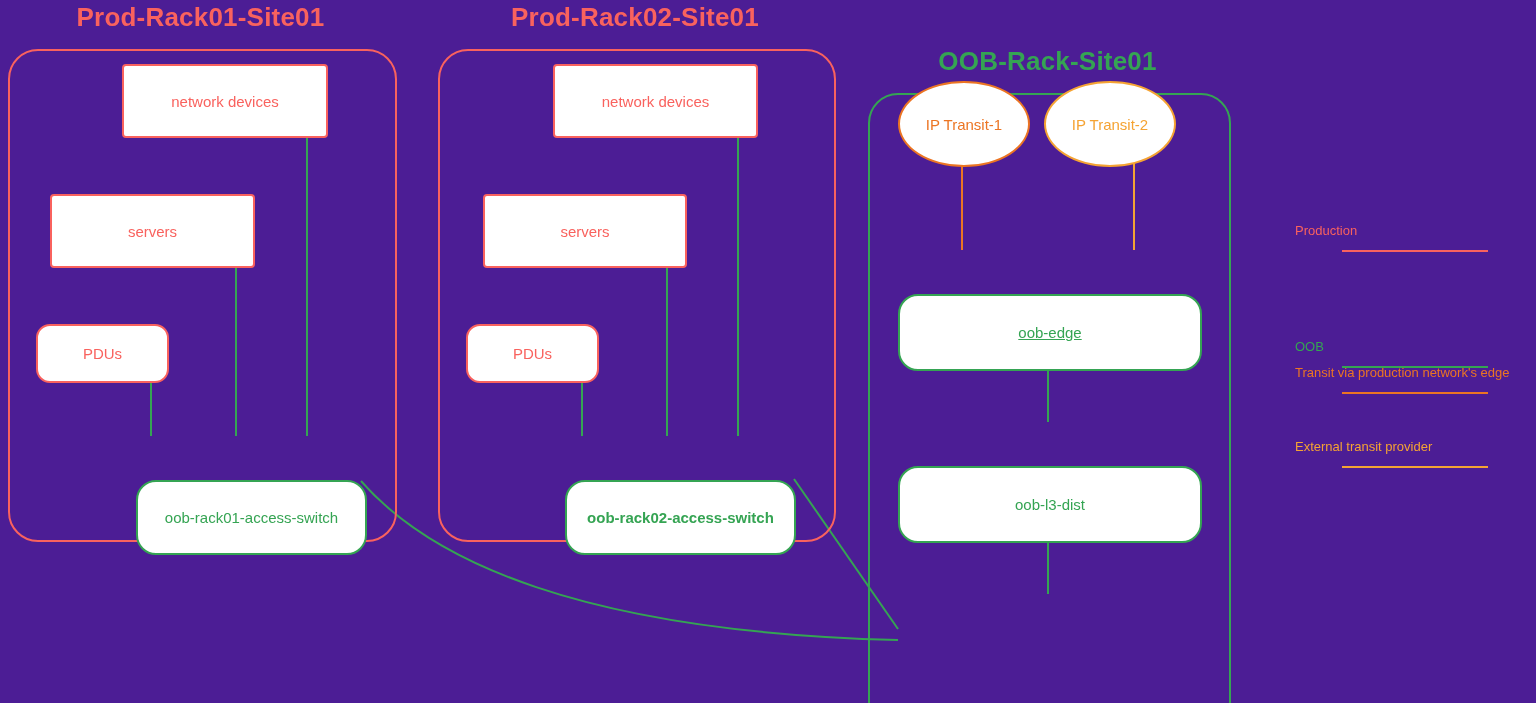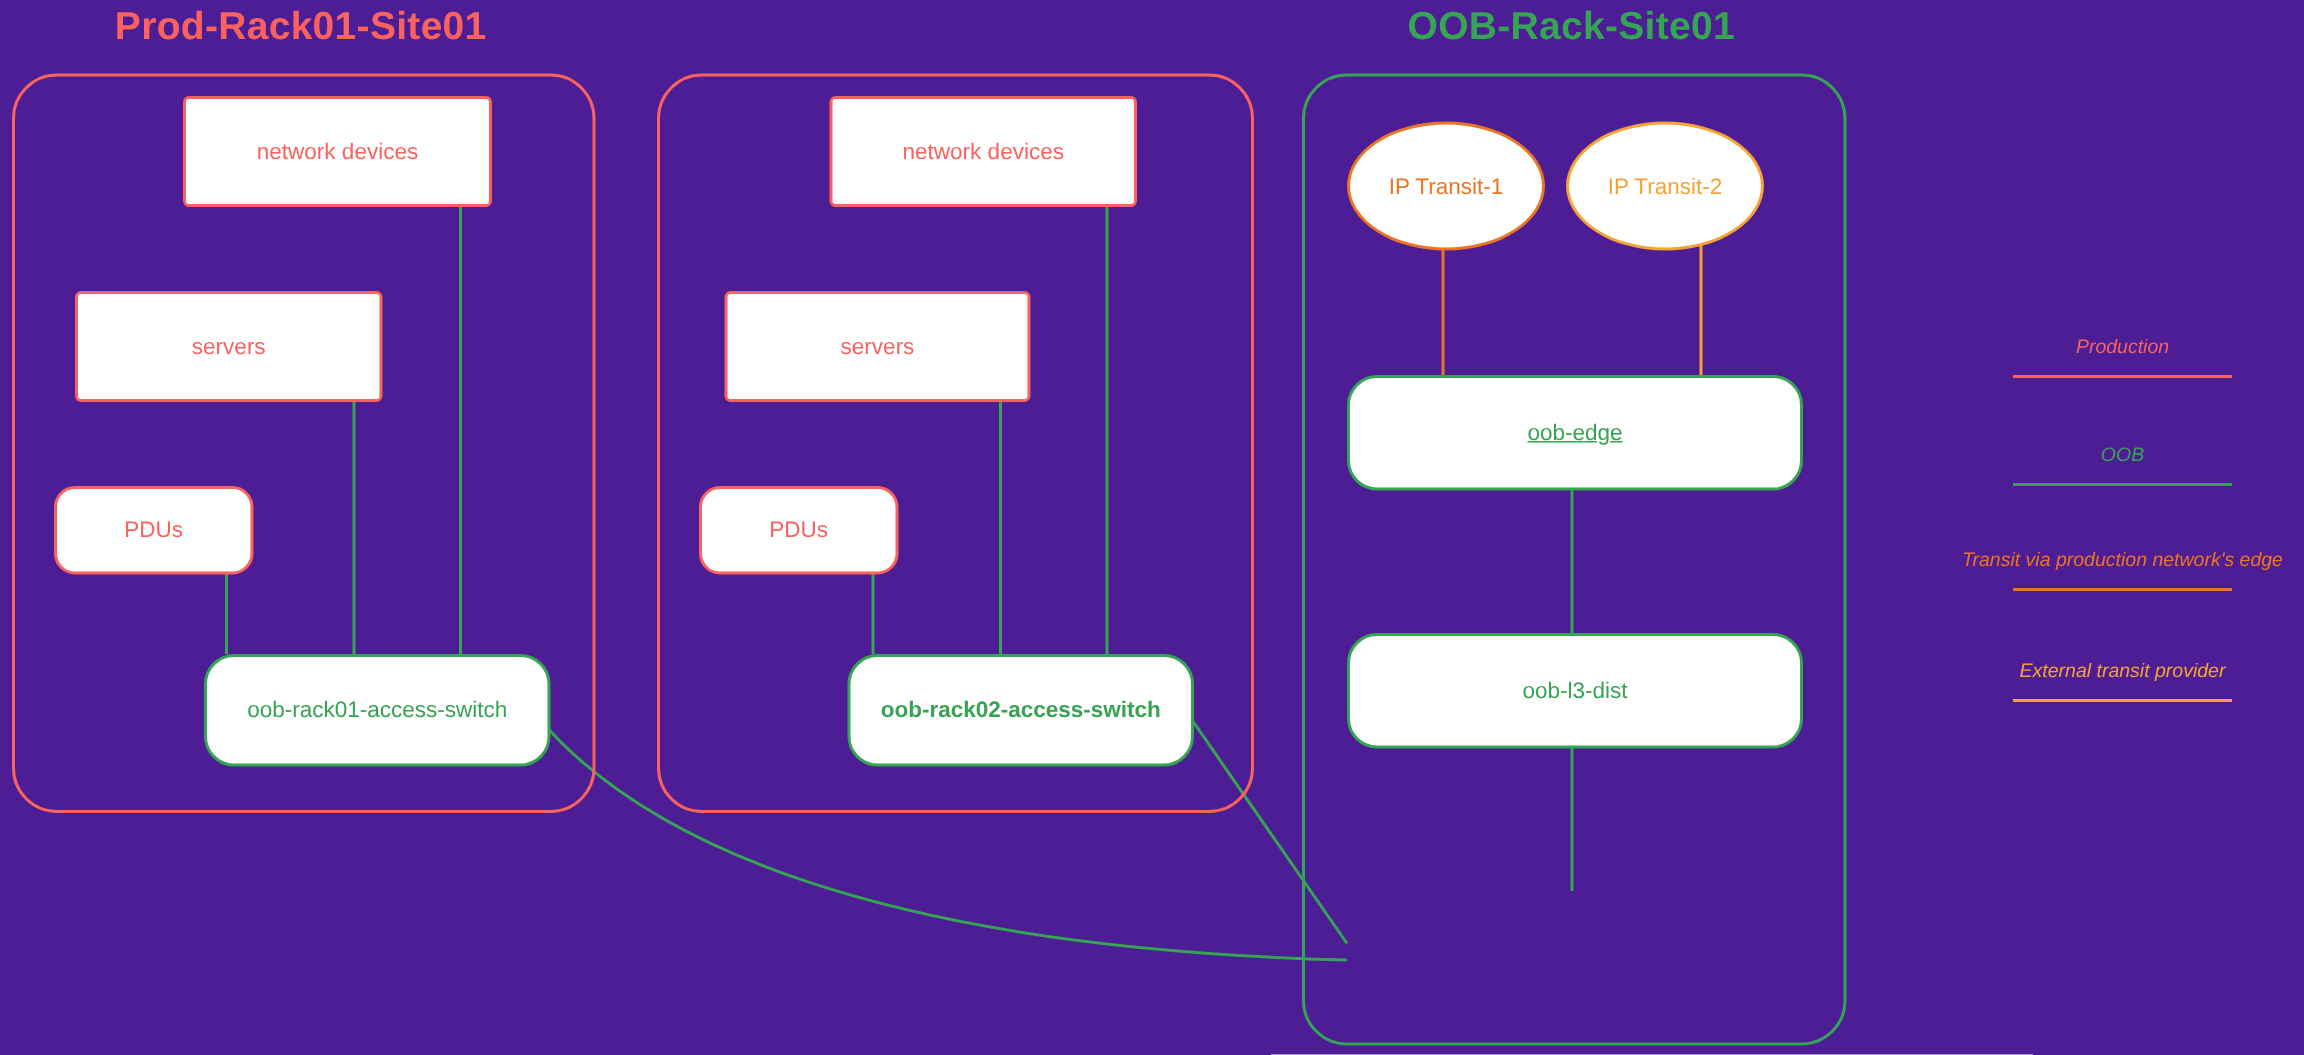--- a/index.html
+++ b/index.html
@@ -15,21 +15,21 @@
     position: absolute;
     left: 0; top: 0;
     width: 1536px; height: 703px;
   }
   svg.edges path { fill: none; stroke-width: 2; }
   .stroke-oob { stroke: var(--color-oob); }
   .stroke-transit-edge { stroke: var(--color-transit-edge); }
   .stroke-transit-external { stroke: var(--color-transit-external); }
 
   .c-production { color: var(--color-production); border-color: var(--color-production); }
-  .c-oob { color: var(--color-oob); border-color: var(--color-oob); }
+  .c-oob { color: var(--color-oob); border-color: var(--color-oob); margin-top: 44px; }
   .c-transit-edge { color: var(--color-transit-edge); border-color: var(--color-transit-edge); }
   .c-transit-external { color: var(--color-transit-external); border-color: var(--color-transit-external); }
 
   .rack-title {
     position: absolute;
     top: 2px;
     text-align: center;
     font-size: 26px;
     font-weight: 600;
     letter-spacing: 0.2px;
@@ -52,22 +52,21 @@
     text-align: center;
   }
   .node.small { border-radius: 14px; }
   .node.switch { border-radius: 20px; }
   .node.ellipse { border-radius: 50%; }
 
   .legend-item {
     position: absolute;
     left: 1295px;
     width: 240px;
-    text-align: center;
-    font-style: italic;
+    text-align: left;
   }
   .legend-label {
     font-size: 13px;
     line-height: 18px;
     white-space: nowrap;
   }
   .legend-line {
     width: 146px;
     height: 2px;
     margin: 10px auto 0 auto;
@@ -98,20 +97,21 @@
     <path class="stroke-oob" d="M794 479 L898 629"></path>
   </svg>
 
   <div class="rack-title c-production" style="left:8px; width:385px;">Prod-Rack01-Site01</div>
   <div class="container-box c-production" style="left:8px; top:49px; width:385px; height:489px;"></div>
   <div class="node c-production" style="left:122px; top:64px; width:202px; height:70px;">network devices</div>
   <div class="node c-production" style="left:50px; top:194px; width:201px; height:70px;">servers</div>
   <div class="node small c-production" style="left:36px; top:324px; width:129px; height:55px;">PDUs</div>
   <div class="node switch c-oob" style="left:136px; top:436px; width:227px; height:71px;">oob-rack01-access-switch</div>
 
+  <div class="rack-title c-production" style="left:438px; width:394px;">Prod-Rack02-Site01</div>
   <div class="container-box c-production" style="left:438px; top:49px; width:394px; height:489px;"></div>
   <div class="node c-production" style="left:553px; top:64px; width:201px; height:70px;">network devices</div>
   <div class="node c-production" style="left:483px; top:194px; width:200px; height:70px;">servers</div>
   <div class="node small c-production" style="left:466px; top:324px; width:129px; height:55px;">PDUs</div>
   <div class="node switch c-oob" style="left:565px; top:436px; width:227px; height:71px;font-weight:bold;">oob-rack02-access-switch</div>
 
   <div class="rack-title c-oob" style="left:868px; width:359px;">OOB-Rack-Site01</div>
   <div class="container-box c-oob" style="left:868px; top:49px; width:359px; height:644px;"></div>
   <div class="node ellipse c-transit-edge" style="left:898px; top:81px; width:128px; height:82px;">IP Transit-1</div>
   <div class="node ellipse c-transit-external" style="left:1044px; top:81px; width:128px; height:82px;text-align:center;">IP Transit-2</div>

